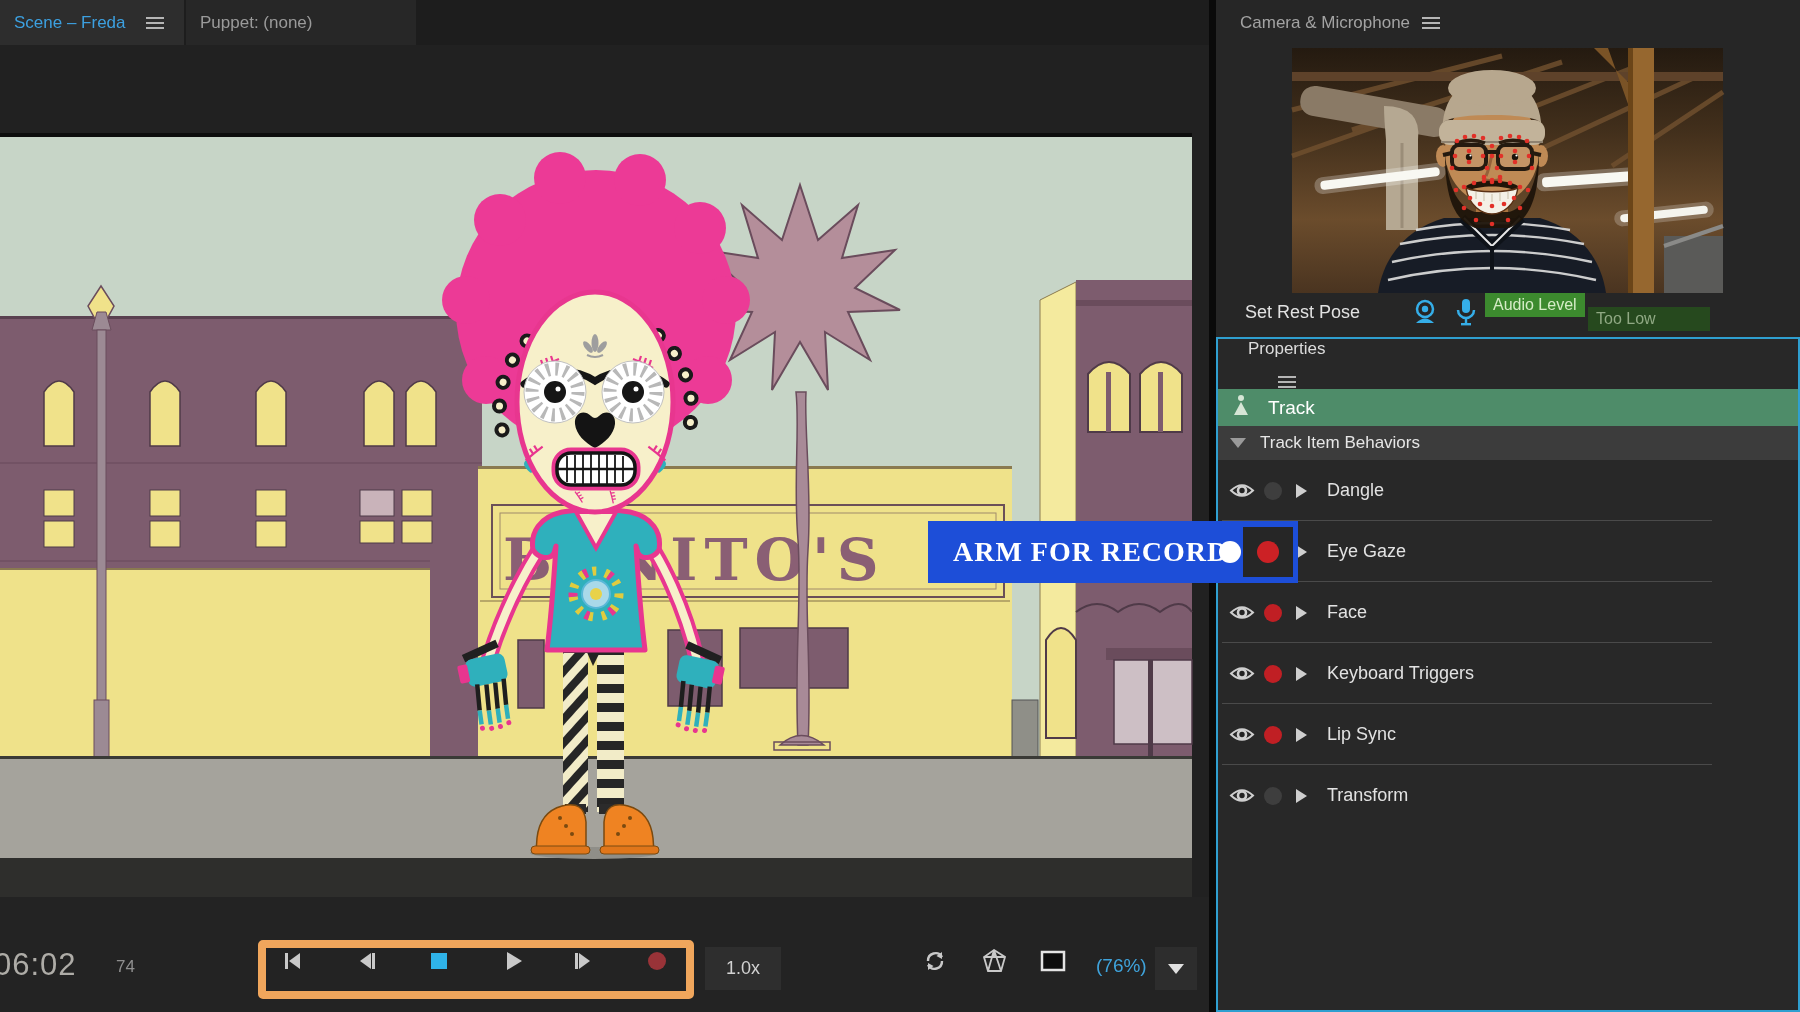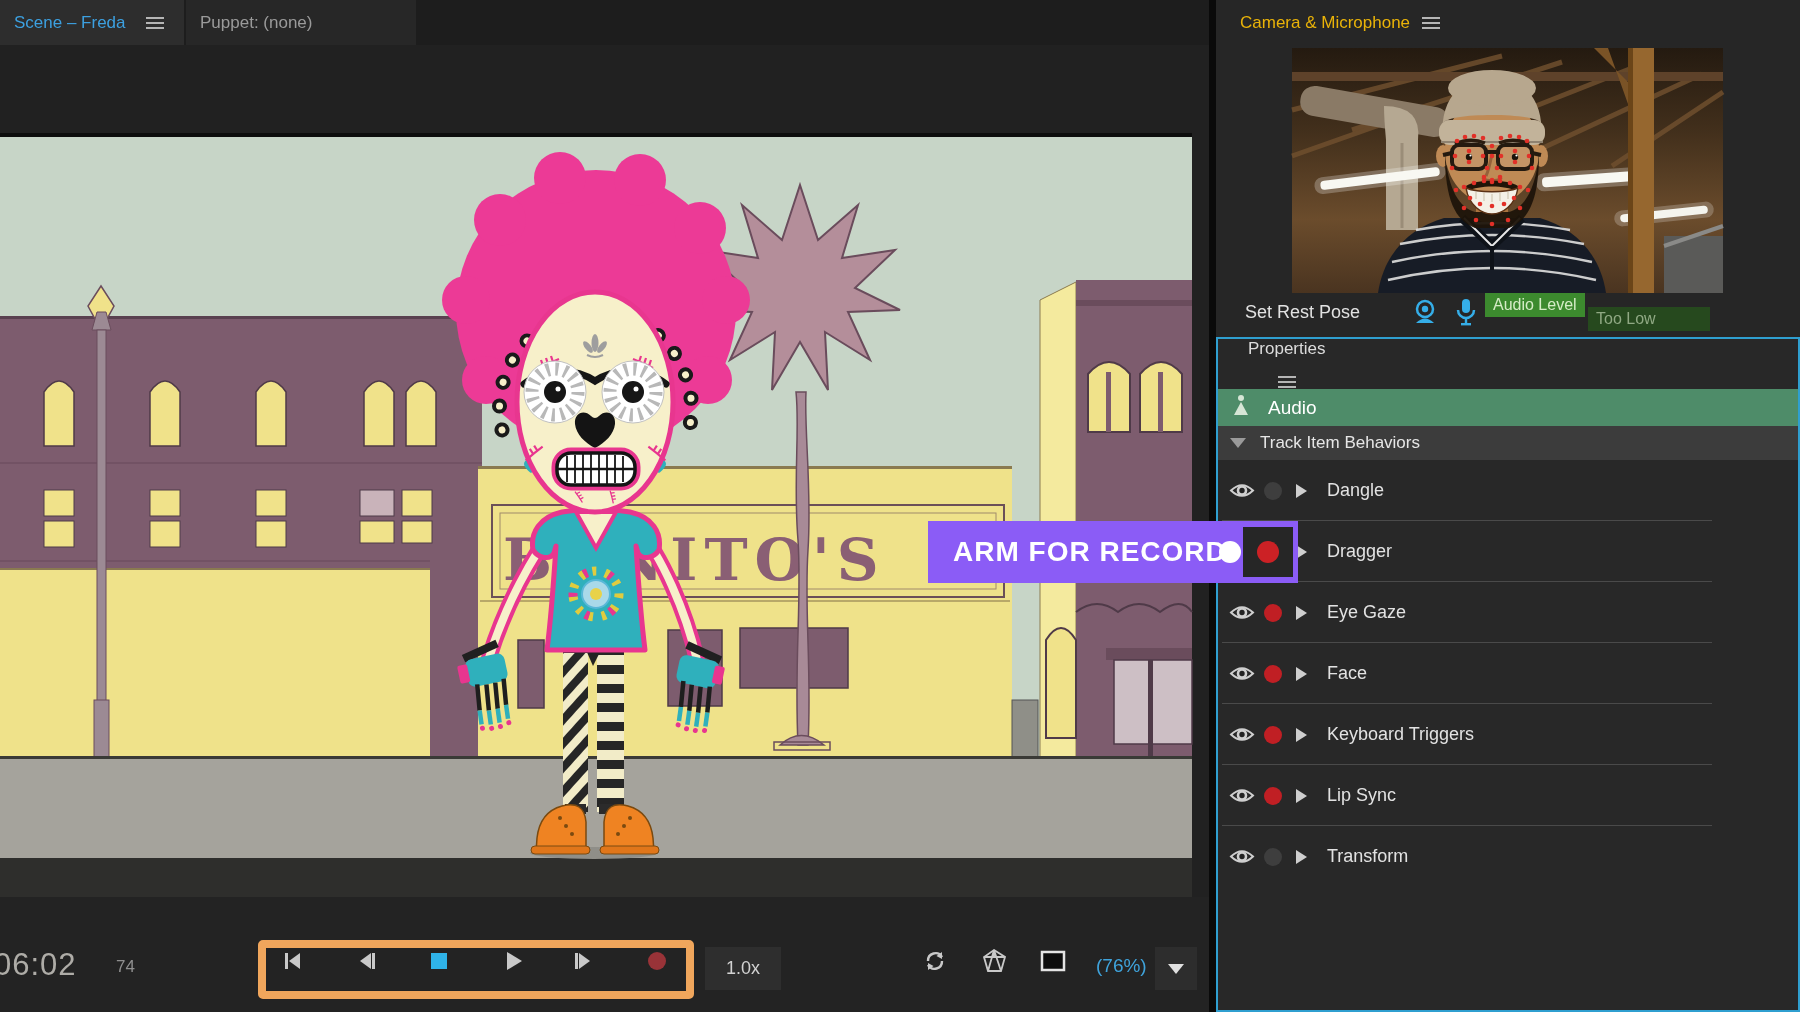--- a/index.html
+++ b/index.html
@@ -25,21 +25,21 @@
   #speed-btn{position:absolute;left:705px;top:50px;width:76px;height:43px;background:#2e2e2e;color:#d2d2d2;
              font-size:18px;display:flex;align-items:center;justify-content:center;}
   #btn-refresh{left:918px;}#btn-mesh{left:978px;}#btn-snapshot{left:1036px;}
   #zoom-level{position:absolute;left:1096px;top:58px;font-size:19px;color:#3fa3db;}
   #zoom-dd{position:absolute;left:1155px;top:50px;width:42px;height:43px;background:#2d2d2d;display:flex;align-items:center;justify-content:center;}
   .tri-down{width:0;height:0;border-left:8px solid transparent;border-right:8px solid transparent;border-top:10px solid #e0e0e0;}
   
   #panel-divider{position:absolute;left:1209px;top:0;width:7px;height:1012px;background:#0a0a0a;}
   
   #camera-panel{position:absolute;left:1216px;top:0;width:584px;height:337px;background:#262626;}
-  #camera-header{position:absolute;left:24px;top:0;height:45px;display:flex;align-items:center;gap:12px;color:#eab308;font-size:17px;}
+  #camera-header{position:absolute;left:24px;top:0;height:45px;display:flex;align-items:center;gap:12px;color:#a3a3a3;font-size:17px;}
   #webcam{position:absolute;left:76px;top:48px;width:431px;height:245px;background:#000;}
   #camera-controls{position:absolute;left:0;top:293px;width:100%;height:44px;}
   #set-rest-pose{position:absolute;left:29px;top:9px;font-size:18px;color:#e2e2e2;cursor:pointer;}
   #cam-icon{position:absolute;left:196px;top:6px;}
   #mic-icon{position:absolute;left:240px;top:5px;}
   #audio-level{position:absolute;left:269px;top:0;height:24px;background:#3c8a2e;color:#d5ecc6;font-size:16px;
                display:flex;align-items:center;padding:0 8px;}
   #audio-status{position:absolute;left:372px;top:14px;height:24px;width:122px;background:#26491e;color:#90a984;
                 font-size:16px;display:flex;align-items:center;padding:0 8px;box-sizing:border-box;}
   
@@ -54,21 +54,21 @@
   #beh-list{position:absolute;left:0;top:121px;width:100%;}
   .beh-row{position:relative;height:61px;border-radius:28px;}
   .beh-row:not(:last-child)::after{content:'';position:absolute;left:4px;right:86px;bottom:0;height:1px;background:#4a4a4a;}
   .beh-row .eye{position:absolute;left:11px;top:22px;}
   .beh-row .dot{position:absolute;left:46px;top:22px;width:18px;height:18px;border-radius:50%;background:#3e3e3e;}
   .beh-row .dot.armed{background:#c01f24;}
   .beh-row .arrow{position:absolute;left:78px;top:24px;width:0;height:0;border-top:7px solid transparent;
                   border-bottom:7px solid transparent;border-left:11px solid #cfcfcf;}
   .beh-row .lbl{position:absolute;left:109px;top:20px;font-size:18px;color:#e2e2e2;}
   
-  #arm-band{position:absolute;left:928px;top:521px;width:370px;height:62px;background:#8b5cf6;z-index:40;}
+  #arm-band{position:absolute;left:928px;top:521px;width:370px;height:62px;background:#1d4ed8;z-index:40;font-family:Liberation Serif, serif;}
   #arm-band .txt{position:absolute;left:25px;top:15px;font-size:28px;font-weight:bold;color:#fff;letter-spacing:1px;}
   #arm-square{position:absolute;left:315px;top:6px;width:50px;height:50px;background:#262626;}
   #arm-square .rdot{position:absolute;left:14px;top:14px;width:22px;height:22px;border-radius:50%;background:#cc2125;}
   #arm-eyeblob{position:absolute;left:1219px;top:541px;width:22px;height:22px;border-radius:50%;background:#fff;z-index:41;}
   #transport-outline{position:absolute;left:258px;top:940px;width:436px;height:59px;border:8px solid #f0a65c;
                      border-radius:5px;box-sizing:border-box;z-index:40;}
   svg{overflow:visible;}
 </style>
 </head>
 <body>
@@ -614,21 +614,21 @@
         </span>
     </div>
 
     <div id="puppet-row">
       <span class="picon">
         <svg width="18" height="22" viewBox="0 0 18 22" fill="#d6e6d6">
           <circle cx="9" cy="4" r="3"></circle>
             <polygon points="9,8 2,21 16,21"></polygon>
         </svg>
       </span>
-      <span>Audio</span>
+      <span>Track</span>
     </div>
 
     <div id="section-row">
       <span class="tri"></span>
       <span>Track Item Behaviors</span>
     </div>
 
     <div id="beh-list">
 
       <div class="beh-row">
@@ -640,29 +640,20 @@
         <span class="arrow"></span>
         <span class="lbl">Dangle</span>
       </div>
       <div class="beh-row">
         <span class="eye"><svg width="26" height="17" viewBox="0 0 26 17">
               <path d="M2 8.5 Q13 -2 24 8.5 Q13 19 2 8.5 Z" fill="none" stroke="#cfcfcf" stroke-width="2"></path>
               <circle cx="13" cy="8.5" r="4" fill="#222" stroke="#cfcfcf" stroke-width="2.6"></circle>
             </svg></span>
         <span class="dot armed"></span>
         <span class="arrow"></span>
-        <span class="lbl">Dragger</span>
-      </div>
-      <div class="beh-row">
-        <span class="eye"><svg width="26" height="17" viewBox="0 0 26 17">
-              <path d="M2 8.5 Q13 -2 24 8.5 Q13 19 2 8.5 Z" fill="none" stroke="#cfcfcf" stroke-width="2"></path>
-              <circle cx="13" cy="8.5" r="4" fill="#222" stroke="#cfcfcf" stroke-width="2.6"></circle>
-            </svg></span>
-        <span class="dot armed"></span>
-        <span class="arrow"></span>
         <span class="lbl">Eye Gaze</span>
       </div>
       <div class="beh-row">
         <span class="eye"><svg width="26" height="17" viewBox="0 0 26 17">
               <path d="M2 8.5 Q13 -2 24 8.5 Q13 19 2 8.5 Z" fill="none" stroke="#cfcfcf" stroke-width="2"></path>
               <circle cx="13" cy="8.5" r="4" fill="#222" stroke="#cfcfcf" stroke-width="2.6"></circle>
             </svg></span>
         <span class="dot armed"></span>
         <span class="arrow"></span>
         <span class="lbl">Face</span>

